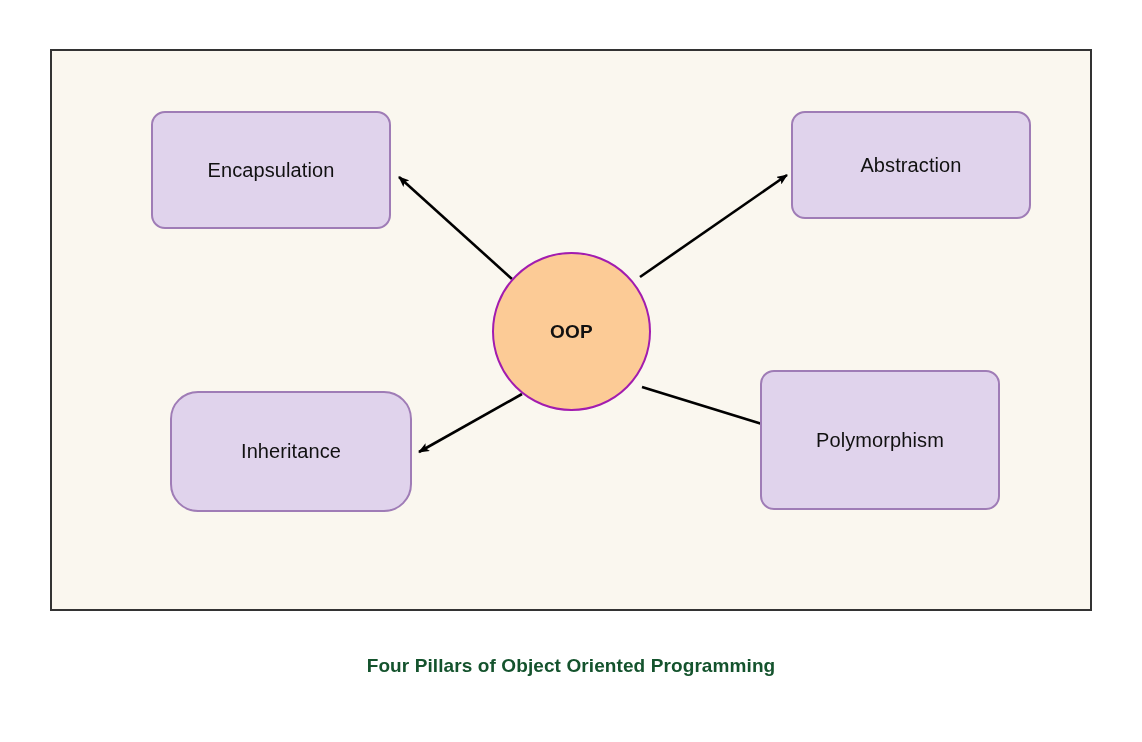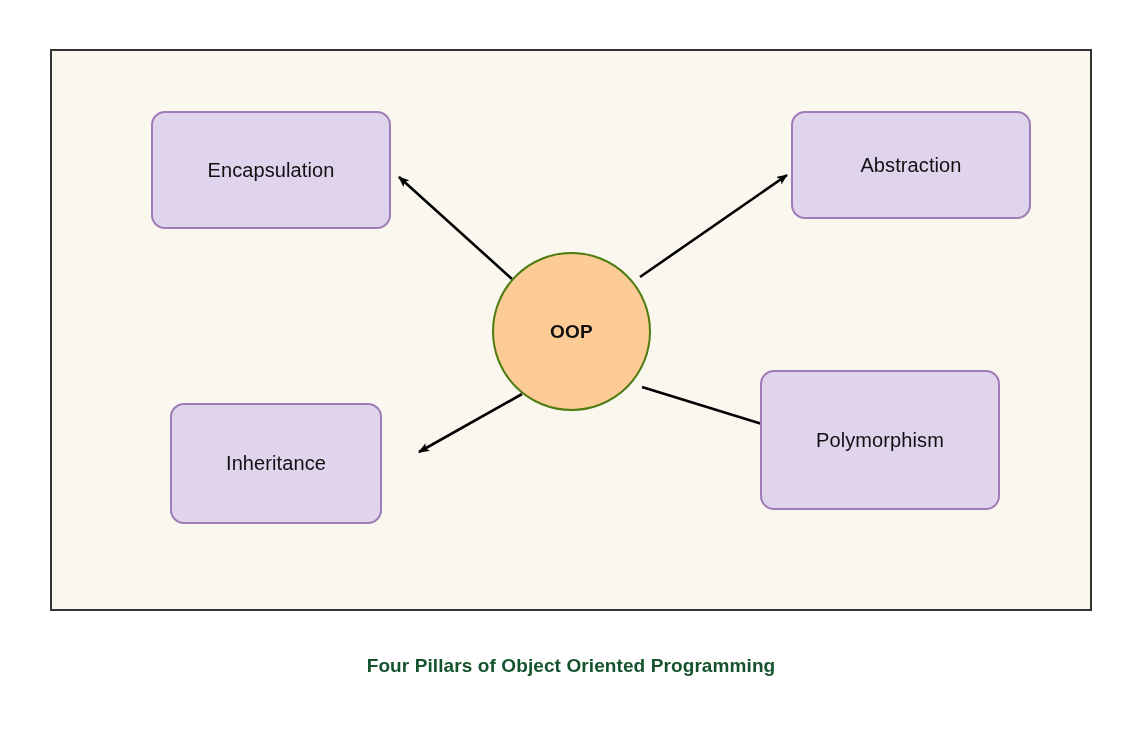--- a/index.html
+++ b/index.html
@@ -57,33 +57,33 @@
   .node-box .node-label {
     font-size: 20px;
     color: #111111;
     font-weight: 400;
     letter-spacing: 0.1px;
     white-space: nowrap;
   }
 
   #box-encapsulation { left: 151px; top: 111px;  width: 240px; height: 118px; }
   #box-abstraction   { left: 791px; top: 111px;  width: 240px; height: 108px; }
-  #box-inheritance   { left: 170px; top: 403px;  width: 212px; height: 121px; }
+  #box-inheritance   { left: 170px; top: 391px;  width: 242px; height: 121px; border-radius: 28px; }
   #box-polymorphism  { left: 760px; top: 370px;  width: 240px; height: 140px; align-items: center; }
 
   
   #center-node {
     position: absolute;
     left: 492px;
     top: 252px;
     width: 159px;
     height: 159px;
     border-radius: 50%;
     background: #fccb96;
-    border: 2px solid #4d7c0f;
+    border: 2px solid #a21caf;
     box-sizing: border-box;
     display: flex;
     align-items: center;
     justify-content: center;
   }
   #center-node .center-label {
     font-size: 19px;
     font-weight: 700;
     color: #111111;
     letter-spacing: 0.2px;

